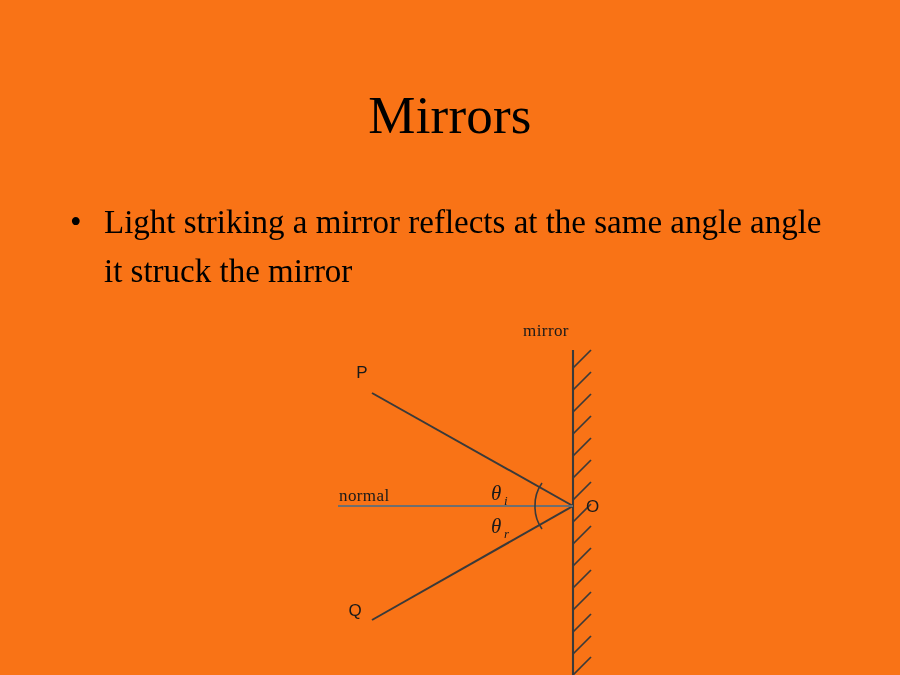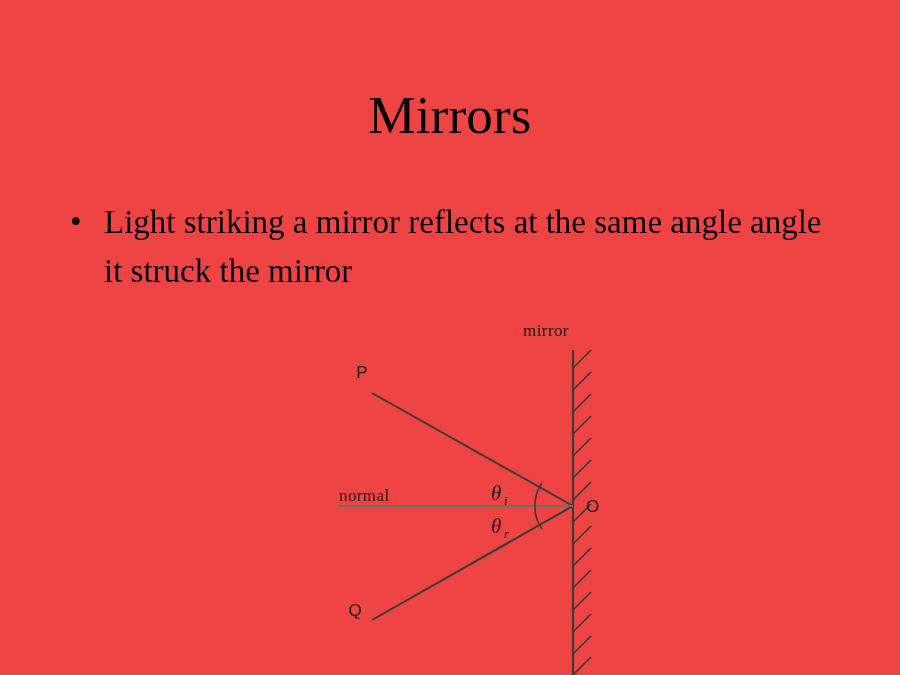--- a/index.html
+++ b/index.html
@@ -15,21 +15,21 @@
     overflow: hidden;
     position: relative;
   }
 
   #slide {
     position: absolute;
     left: 0;
     top: 0;
     width: 900px;
     height: 675px;
-    background: #ef4444;
+    background: #f97316;
   }
 
   
   #slide-title {
     position: absolute;
     left: 0;
     top: 88px;
     width: 900px;
     text-align: center;
     font-family: "Liberation Serif", "DejaVu Serif", serif;

